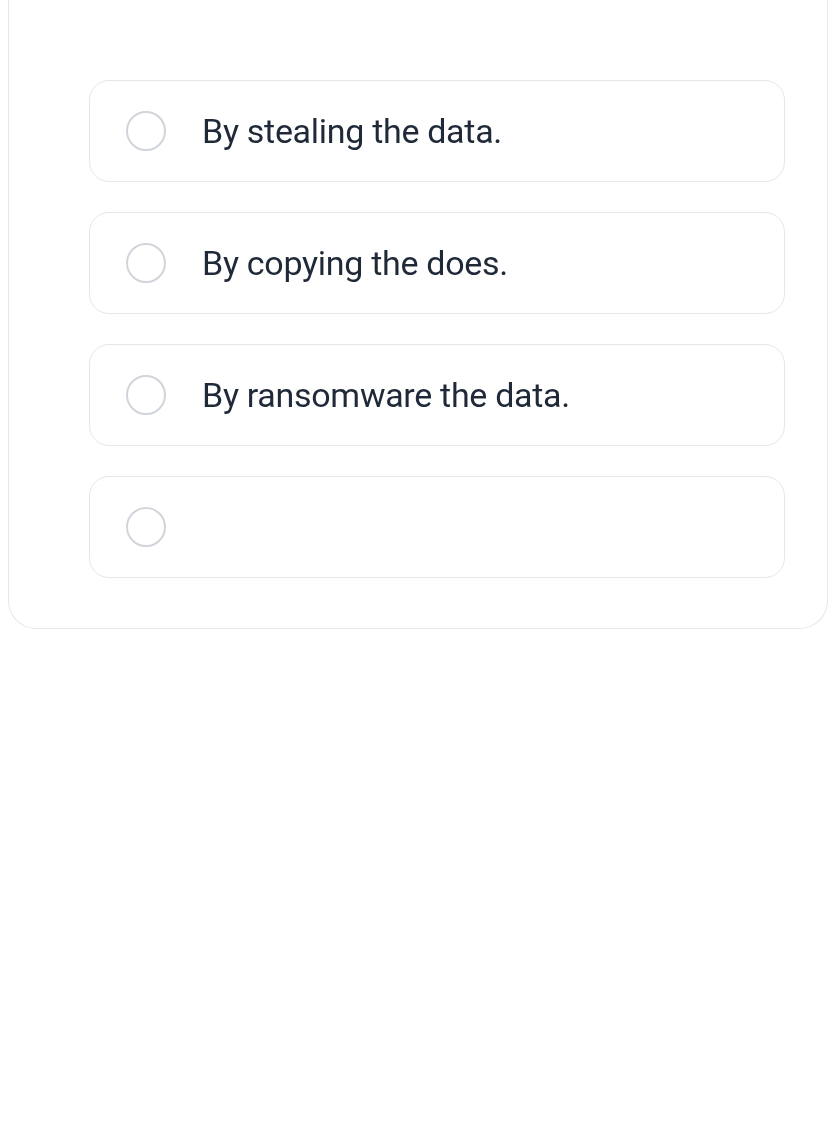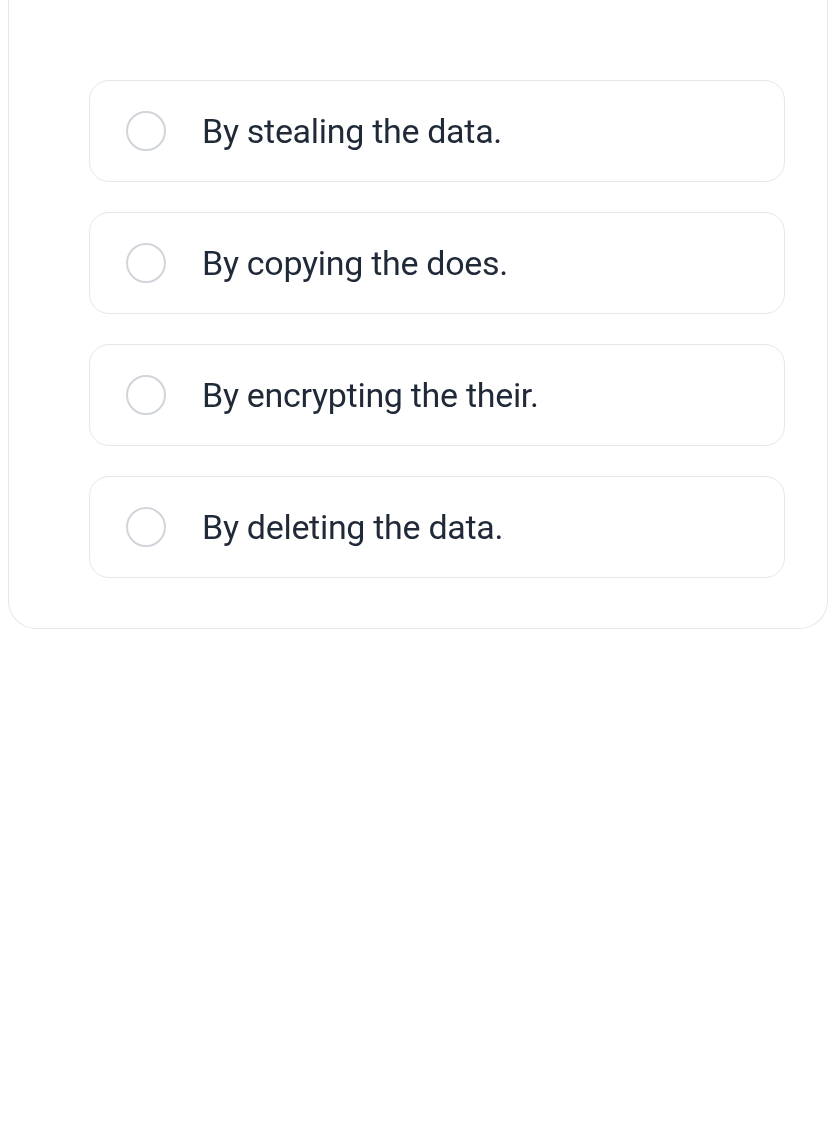--- a/index.html
+++ b/index.html
@@ -70,20 +70,19 @@
     <div class="option">
       <span class="radio-circle"></span>
       <span class="option-label">By stealing the data.</span>
     </div>
     <div class="option">
       <span class="radio-circle"></span>
       <span class="option-label">By copying the does.</span>
     </div>
     <div class="option">
       <span class="radio-circle"></span>
-      <span class="option-label">By encrypting the their.</span>
+      <span class="option-label">By ransomware the data.</span>
     </div>
     <div class="option">
       <span class="radio-circle"></span>
-      <span class="option-label">By deleting the data.</span>
     </div>
   </div>
 </div>
 
 </body></html>

